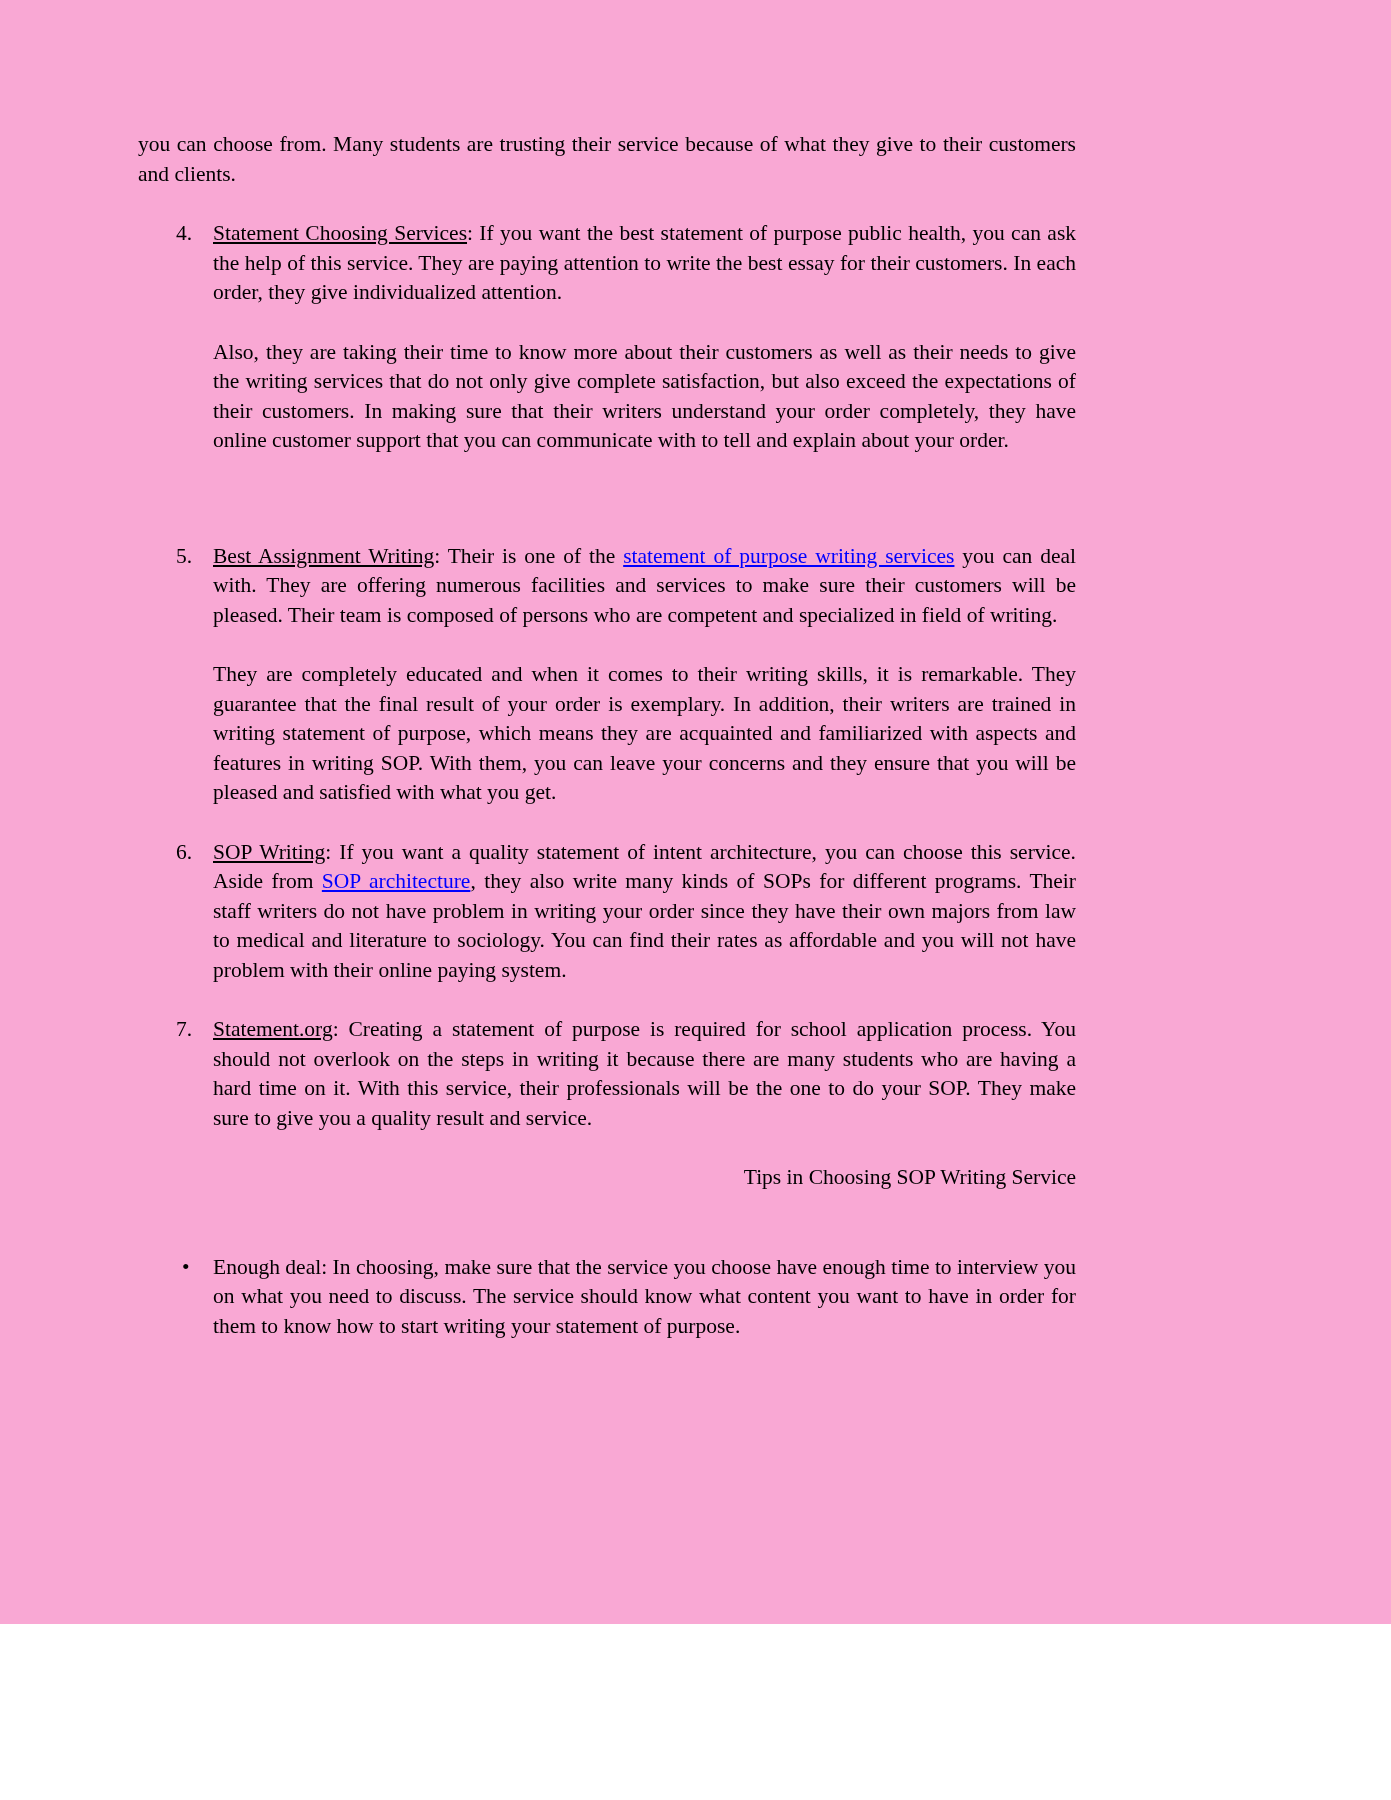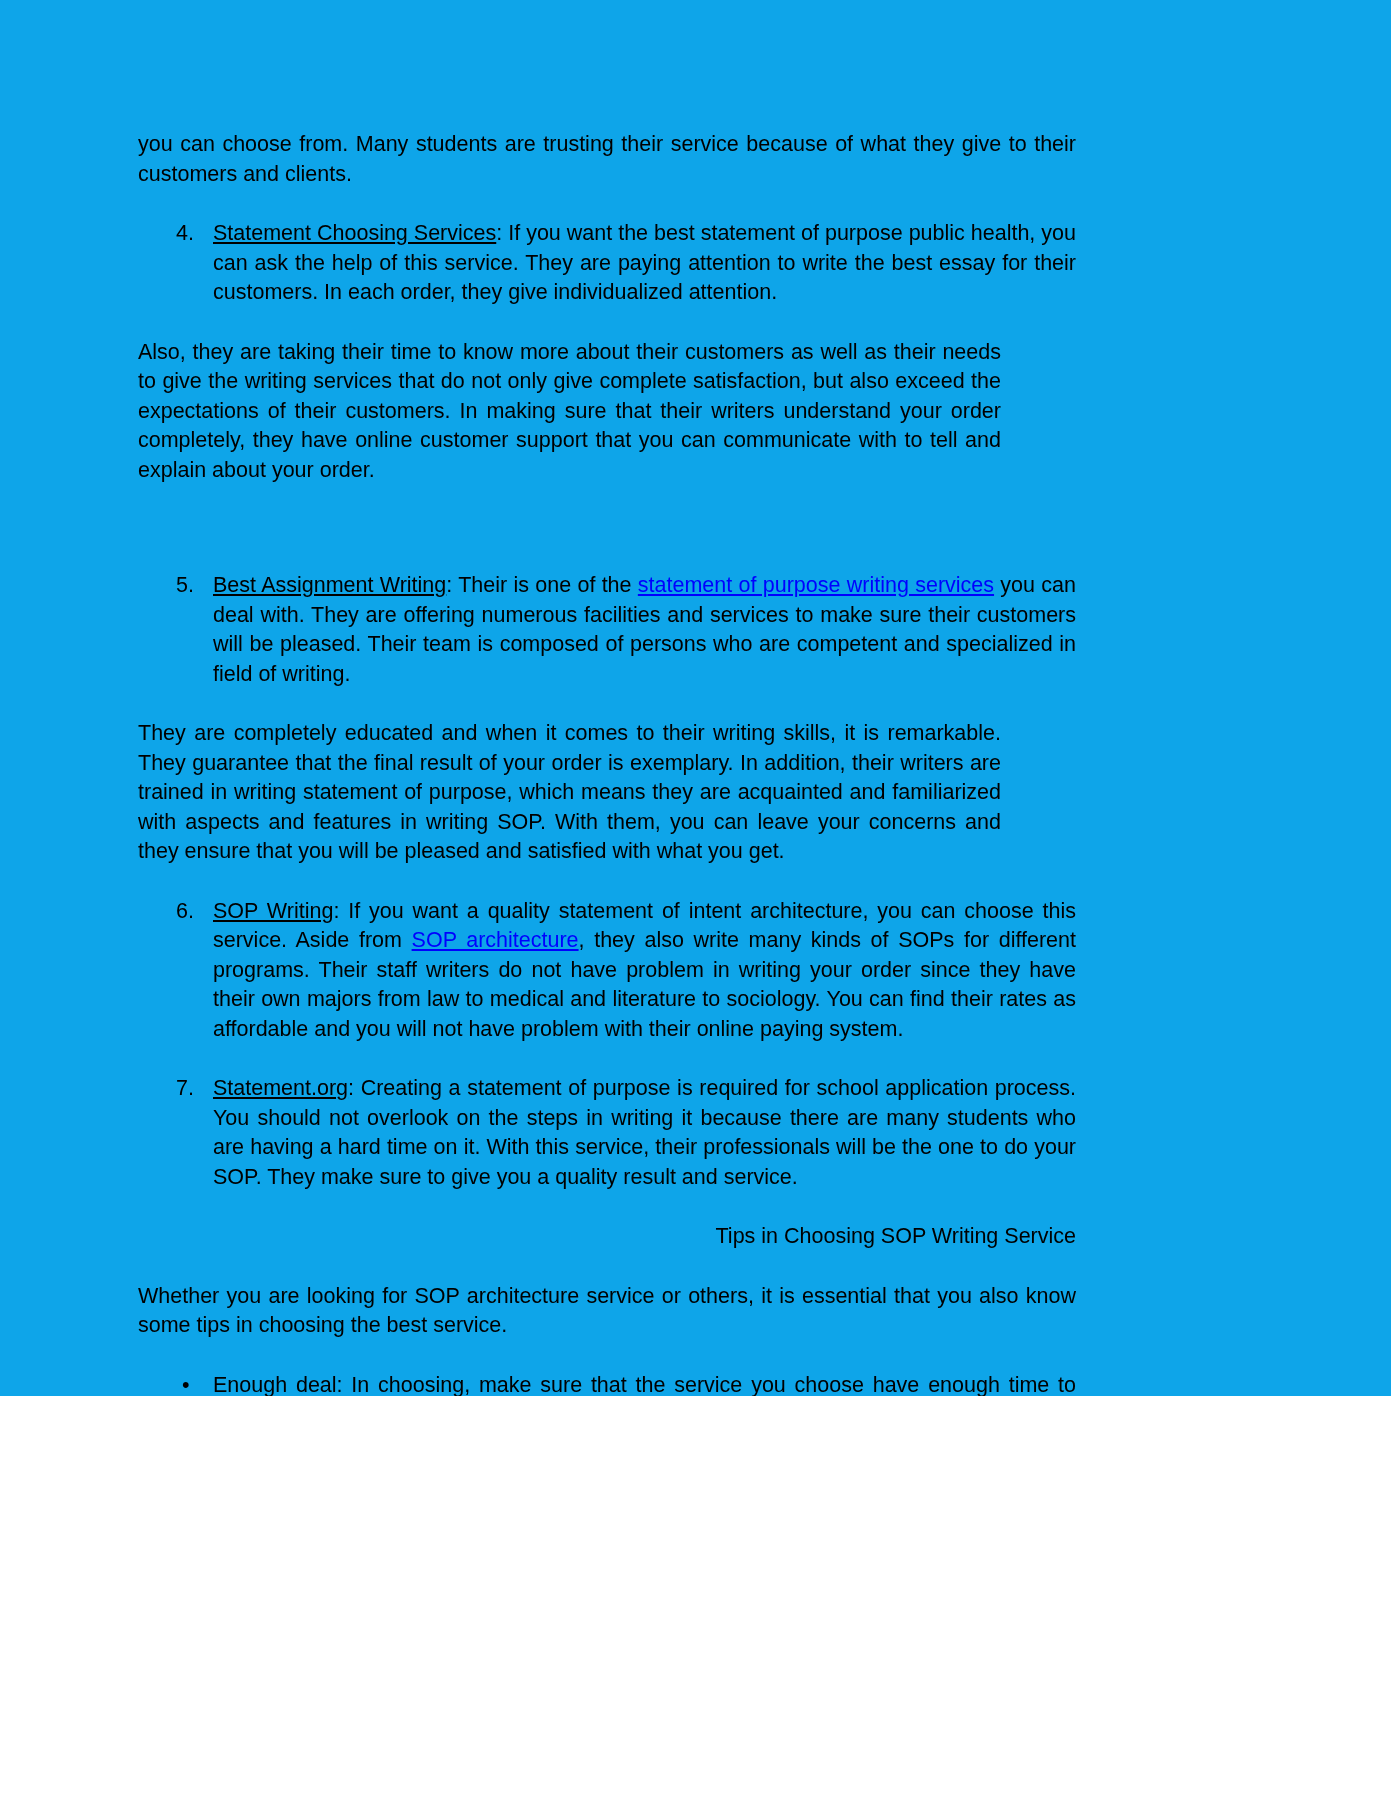--- a/index.html
+++ b/index.html
@@ -3,42 +3,43 @@
 <meta charset="utf-8">
 <style>
   html, body {
     margin: 0;
     padding: 0;
     background: #ffffff;
   }
   .page {
     position: relative;
     width: 1391px;
-    height: 1396px;
-    background: #0ea5e9;
-    font-family: Liberation Sans, sans-serif;
+    height: 1624px;
+    background: #f9a8d4;
+    font-family: Liberation Serif, serif;
     color: #000000;
     overflow: hidden;
   }
   .content {
     position: absolute;
     left: 138px;
     top: 130px;
     width: 938px;
   }
   p {
     margin: 0;
     font-size: 21.5px;
     line-height: 29.5px;
     text-align: justify;
     text-justify: inter-word;
     color: #000000;
   }
   
   .indent-body {
+    margin-left: 75px;
     width: 863px;
   }
   .flush {
     margin-left: 0;
     width: 938px;
   }
   
   .li-row {
     position: relative;
     padding-left: 75px;
@@ -127,21 +128,20 @@
       <span class="li-num">7.</span>
       <p class="li-text"><u class="svc">Statement.org</u><span>: Creating a statement of purpose is required for school application process. You should not overlook on the steps in writing it because there are many students who are having a hard time on it. With this service, their professionals will be the one to do your SOP. They make sure to give you a quality result and service.</span></p>
     </div>
 
     <div class="gap-md"></div>
 
     <p class="flush heading-plain">Tips in Choosing SOP Writing Service</p>
 
     <div class="gap-md"></div>
 
-    <p class="flush">Whether you are looking for SOP architecture service or others, it is essential that you also know some tips in choosing the best service.</p>
 
     <div class="gap-md"></div>
 
     <div class="li-row">
       <span class="li-bullet">•</span>
       <p class="li-text"><span>Enough deal</span><span>: In choosing, make sure that the service you choose have enough time to interview you on what you need to discuss. The service should know what content you want to have in order for them to know how to start writing your statement of purpose.</span></p>
     </div>
 
   </div>
 </div>

